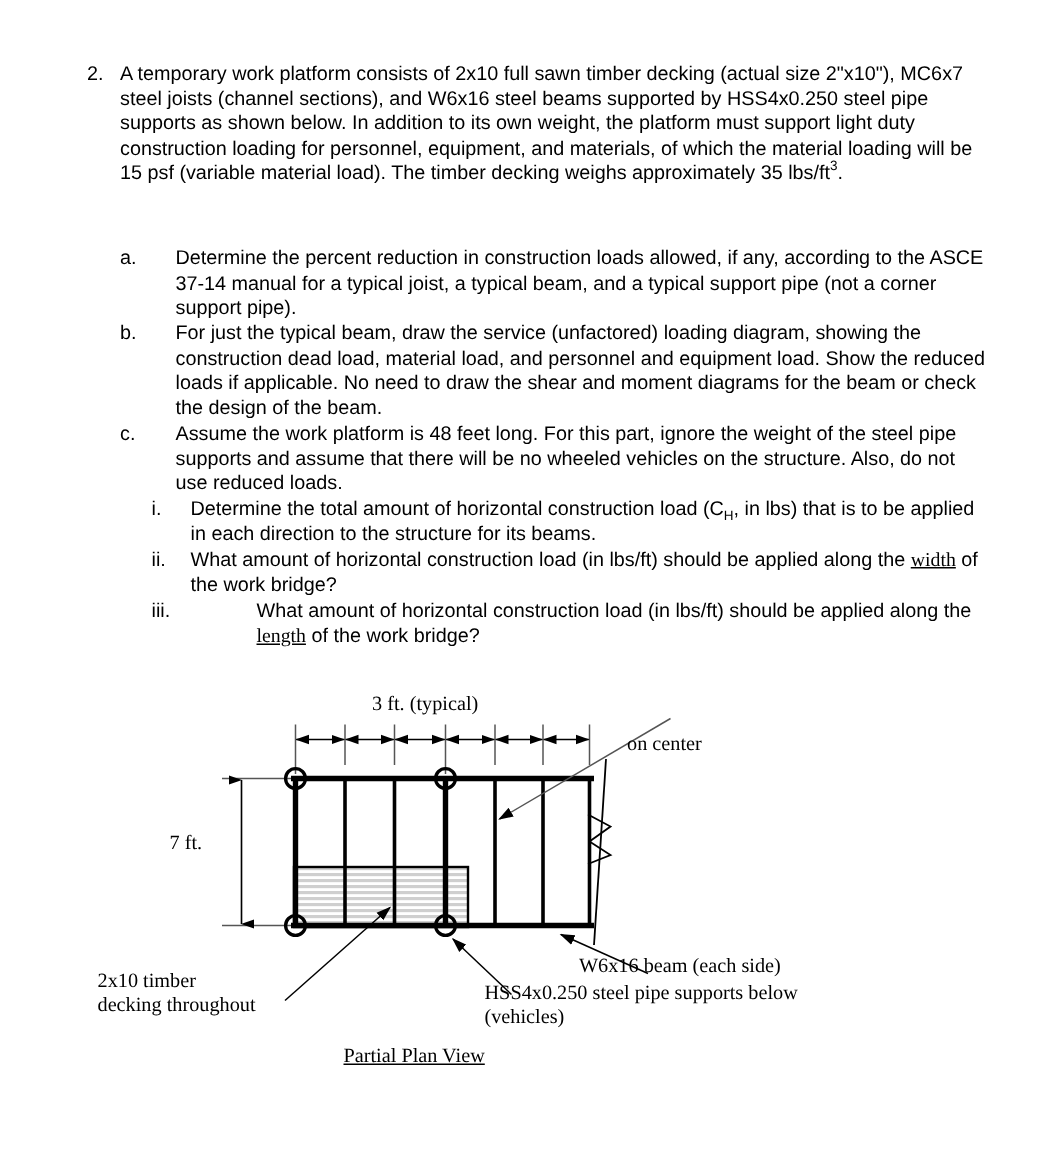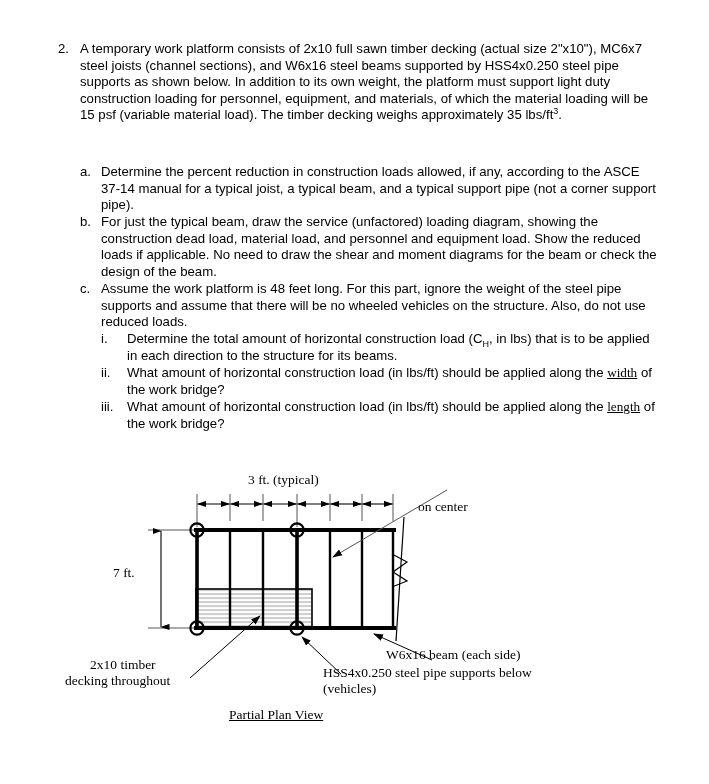--- a/index.html
+++ b/index.html
@@ -51,40 +51,40 @@
   #lvl1 .q-num { width: 22px; }
   #lvl1 .q-body { width: 578px; }
 
   
   .lvl2 {
     position: absolute;
     left: 80px;
     width: 580px;
   }
   .lvl2 .q-num { width: 21px; }
-  .lvl2 .q-body { width: 559px; }
+  .lvl2 .q-body { width: 559px; margin-left: 16px; }
 
   
   .lvl3 {
     position: absolute;
     left: 101px;
     width: 560px;
   }
   .lvl3 .q-num { width: 26px; text-align: left; }
   .lvl3 .q-body { width: 534px; }
 
   sup { font-size: 9px; vertical-align: super; line-height: 0; }
   sub { font-size: 9px; vertical-align: sub; line-height: 0; }
   .u { text-decoration: underline; font-family: Liberation Serif, serif; }
 
   
   .drawing {
     position: absolute;
     left: 0;
-    top: 461px;
+    top: 450px;
     width: 709px;
     height: 275px;
   }
   .dwg-label {
     position: absolute;
     font-family: "Liberation Serif", serif;
     font-size: 13.5px;
     line-height: 16px;
     color: #000;
     white-space: nowrap;
@@ -127,21 +127,21 @@
   <div class="q-row lvl3" style="top:331px;">
     <div class="q-num">i.</div>
     <div class="q-body"><span>Determine the total amount of horizontal construction load (C</span><sub>H</sub><span>, in lbs) that is to be applied in each direction to the structure for its beams.</span></div>
   </div>
 
   <div class="q-row lvl3" style="top:365px;">
     <div class="q-num">ii.</div>
     <div class="q-body"><span>What amount of horizontal construction load (in lbs/ft) should be applied along the </span><span class="u">width</span><span> of the work bridge?</span></div>
   </div>
 
-  <div class="q-row lvl3" style="top:399px;">
+  <div class="q-row lvl3" style="top:399px;gap:44px;">
     <div class="q-num">iii.</div>
     <div class="q-body"><span>What amount of horizontal construction load (in lbs/ft) should be applied along the </span><span class="u">length</span><span> of the work bridge?</span></div>
   </div>
 
 </div>
 
 <div class="drawing">
 
   <svg width="709" height="275" viewBox="0 0 709 275">
     <defs>
@@ -225,18 +225,18 @@
 
   <div class="dwg-label" style="left:113px; top:104px;">7 ft.</div>
 
   <div class="dwg-label" style="left:418px; top:38px;">on center</div>
 
   <div class="dwg-label" style="left:386px; top:186px;">W6x16 beam (each side)</div>
 
   <div class="dwg-label" style="left:323px; top:204px;">HSS4x0.250 steel pipe supports below</div>
   <div class="dwg-label" style="left:323px; top:220px;">(vehicles)</div>
 
-  <div class="dwg-label" style="left:65px; top:196px;margin-left:25px;">2x10 timber</div>
+  <div class="dwg-label" style="left:65px; top:196px;">2x10 timber</div>
   <div class="dwg-label" style="left:65px; top:212px;">decking throughout</div>
 
   <div class="dwg-label underline" style="left:229px; top:246px;">Partial Plan View</div>
 
 </div>
 
 </body></html>

